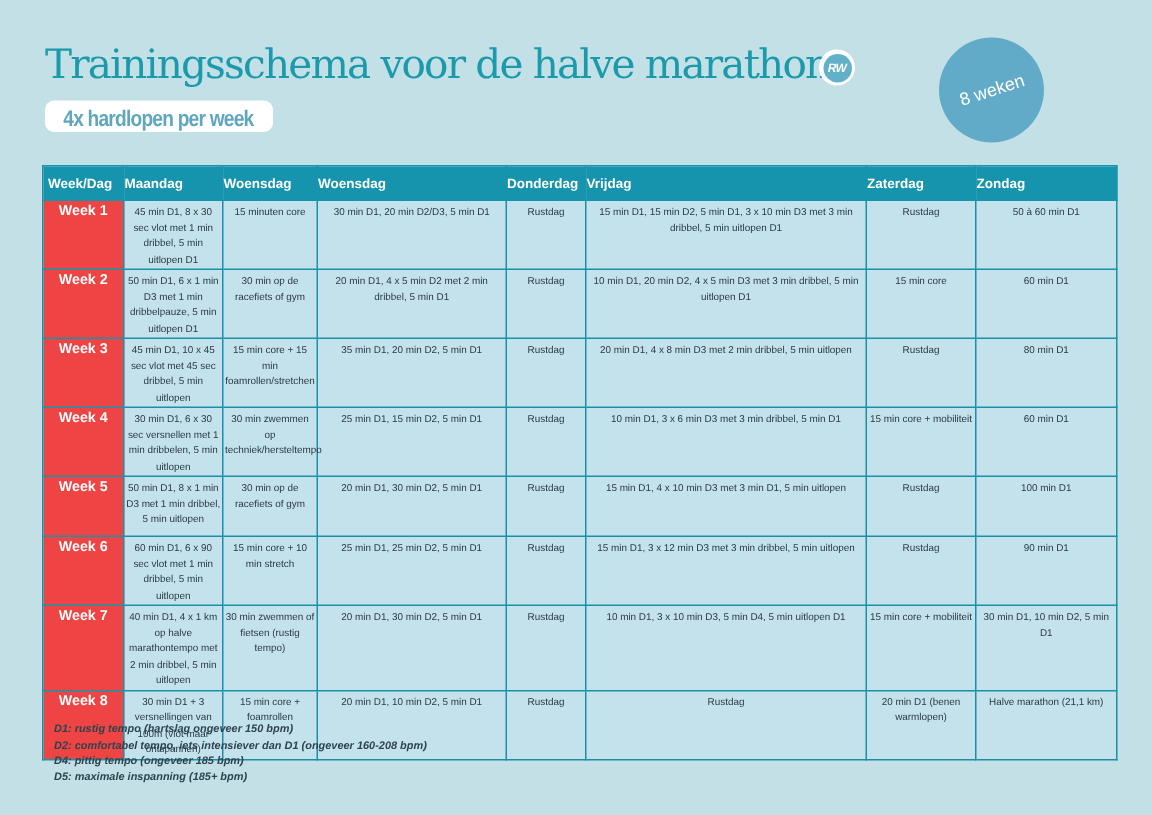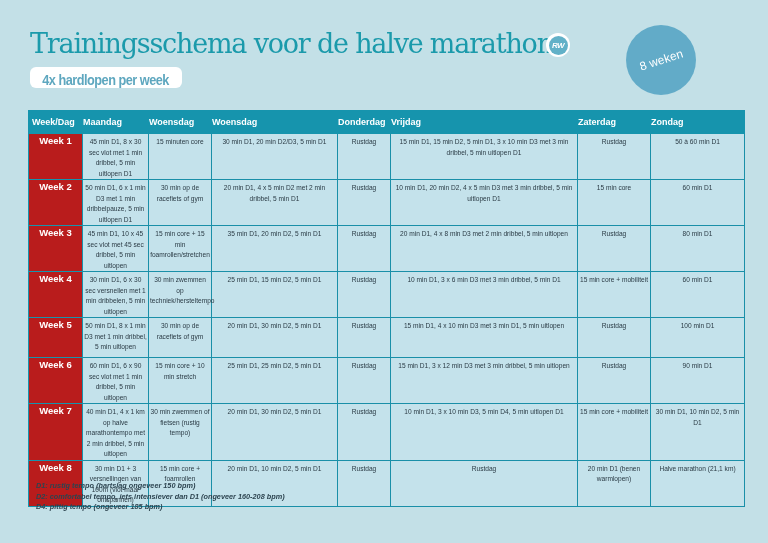--- a/index.html
+++ b/index.html
@@ -57,21 +57,21 @@
     }
     .schedule th.week-head { text-align: left; padding-left: 3px; }
     .schedule td {
       border: 1.5px solid #1a8fa8;
       background: #c4e2eb;
       font-size: 6.6px; color: #2a3a44; text-align: center; vertical-align: top;
       padding: 3px 1px 0 1px; line-height: 10.5px;
       font-family: "Liberation Sans", sans-serif;
     }
     .schedule td.week-label {
-      background: #b91c1c; color: #ffffff; font-size: 9.5px; font-weight: bold;
+      background: #ef4444; color: #ffffff; font-size: 9.5px; font-weight: bold;
       border-color: #1694ad; padding-top: 2px;
     }
     .legend {
       position: absolute; left: 36px; top: 481px;
       font-size: 7.3px; font-style: italic; color: #2d4450; line-height: 10.6px; font-weight: bold;
     }
   </style>
 </head>
 <body>
 
@@ -190,13 +190,14 @@
       <td>20 min D1 (benen warmlopen)</td>
       <td>Halve marathon (21,1 km)</td>
     </tr>
   </tbody>
 </table>
 
 <div class="legend">
   <div>D1: rustig tempo (hartslag ongeveer 150 bpm)</div>
   <div>D2: comfortabel tempo, iets intensiever dan D1 (ongeveer 160-208 bpm)</div>
   <div>D4: pittig tempo (ongeveer 185 bpm)</div>
+  <div>D5: maximale inspanning (185+ bpm)</div>
 </div>
 
 </body></html>

